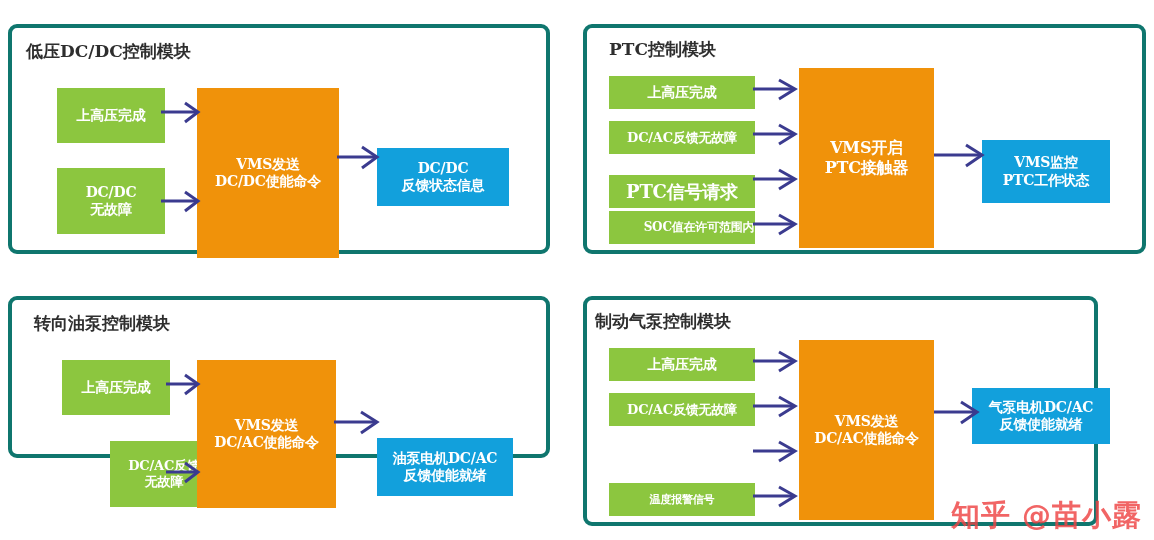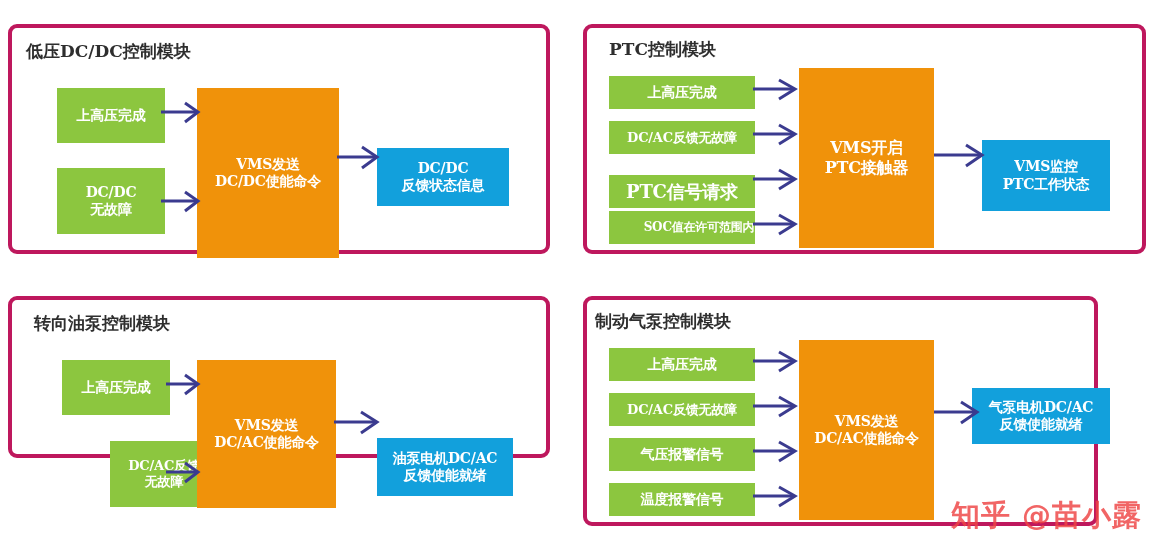--- a/index.html
+++ b/index.html
@@ -21,21 +21,21 @@
     width: 1154px;
     height: 540px;
     background: #ffffff;
   }
 
   
   .panel {
     position: absolute;
     box-sizing: border-box;
     background: #ffffff;
-    border: 4px solid #be185d;
+    border: 4px solid #0f766e;
     border-radius: 9px;
   }
   .panel-title {
     position: absolute;
     font-family: "DejaVu Serif", "Liberation Serif", serif;
     font-size: 17px;
     font-weight: 600;
     color: #2e2e2e;
     white-space: nowrap;
     letter-spacing: 0px;
@@ -127,21 +127,21 @@
     </div>
     <div class="node green" style="left:22px; top:183px; width:146px; height:33px; font-size:12px;padding-left:34px;">
       <span class="ln">SOC值在许可范围内</span>
     </div>
 
     <div class="node orange" style="left:212px; top:40px; width:135px; height:180px; font-size:16px;">
       <span class="ln">VMS开启</span>
       <span class="ln">PTC接触器</span>
     </div>
 
-    <div class="node blue" style="left:395px; top:112px; width:128px; height:71px; font-size:14px;">
+    <div class="node blue" style="left:395px; top:112px; width:128px; height:63px; font-size:14px;">
       <span class="ln">VMS监控</span>
       <span class="ln">PTC工作状态</span>
     </div>
   </div>
 
   <div class="panel" style="left:8px; top:296px; width:542px; height:162px;">
     <div class="panel-title" style="left:22px; top:12px;">转向油泵控制模块</div>
 
     <div class="node green" style="left:50px; top:60px; width:108px; height:55px; font-size:14px;">
       <span class="ln">上高压完成</span>
@@ -165,24 +165,21 @@
 
   <div class="panel" style="left:583px; top:296px; width:515px; height:230px;">
     <div class="panel-title" style="left:8px; top:10px;">制动气泵控制模块</div>
 
     <div class="node green" style="left:22px; top:48px; width:146px; height:33px; font-size:14px;">
       <span class="ln">上高压完成</span>
     </div>
     <div class="node green" style="left:22px; top:93px; width:146px; height:33px; font-size:13px;">
       <span class="ln">DC/AC反馈无故障</span>
     </div>
-    <div class="node green" style="left:22px; top:138px; width:146px; height:33px; font-size:14px;">
-      <span class="ln">气压报警信号</span>
-    </div>
-    <div class="node green" style="left:22px; top:183px; width:146px; height:33px; font-size:14px;text-align:center;">
+    <div class="node green" style="left:22px; top:183px; width:146px; height:33px; font-size:11px;text-align:center;">
       <span class="ln">温度报警信号</span>
     </div>
 
     <div class="node orange" style="left:212px; top:40px; width:135px; height:180px; font-size:14px;">
       <span class="ln">VMS发送</span>
       <span class="ln">DC/AC使能命令</span>
     </div>
 
     <div class="node blue" style="left:385px; top:88px; width:138px; height:56px; font-size:14px;">
       <span class="ln">气泵电机DC/AC</span>

